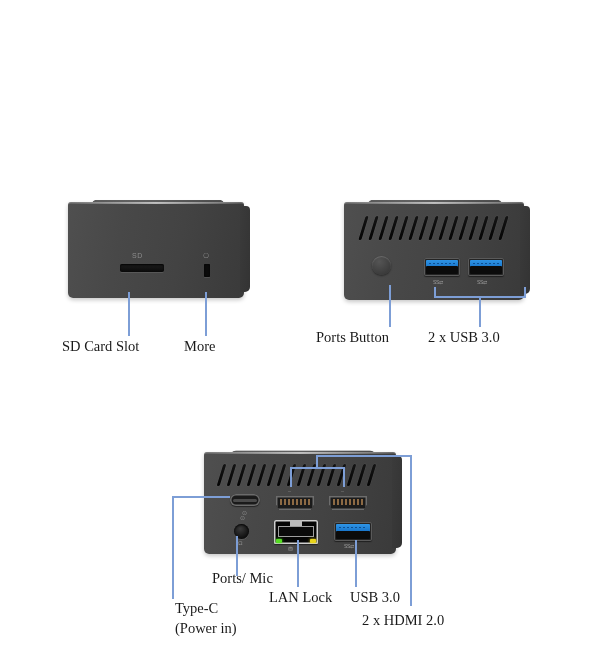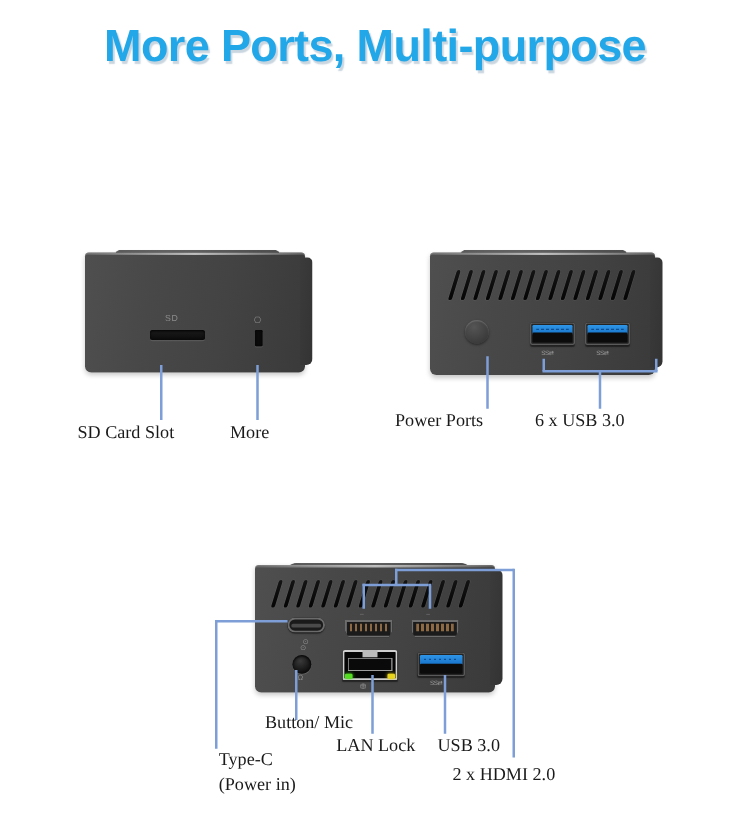--- a/index.html
+++ b/index.html
@@ -179,21 +179,20 @@
   }
   .led{position:absolute;bottom:1px;width:6px;height:4px;border-radius:1px;}
   .led.green{left:2px;background:#55dd22;box-shadow:0 0 3px #55dd22;}
   .led.yellow{right:2px;background:#e8d41a;box-shadow:0 0 3px #e8d41a;}
 </style>
 </head>
 <body>
 
 <div id="page">
 
-  <div class="title">More Ports, Multi-purpose</div>
 
   <div class="unit" style="left:62px;top:130px;width:200px;height:185px;">
 
     <div class="top" style="left:12px;top:0px;width:168px;height:120px;">
       <div class="vent-grid">
         <div class="vhole" style="left:60px;top:8px;"></div>
         <div class="vhole" style="left:78px;top:8px;"></div>
         <div class="vhole" style="left:96px;top:8px;"></div>
         <div class="vhole" style="left:42px;top:22px;"></div>
         <div class="vhole" style="left:60px;top:22px;"></div>
@@ -335,22 +334,22 @@
       <div class="ssmark" style="left:133px;top:77px;">SS⇄</div>
     </div>
     <div class="side" style="left:184px;top:76px;width:10px;height:88px;"></div>
   </div>
 
   <div class="lead v" style="left:389px;top:285px;height:42px;"></div>
   <div class="lead h" style="left:434px;top:296px;width:92px;"></div>
   <div class="lead v" style="left:434px;top:287px;height:10px;"></div>
   <div class="lead v" style="left:524px;top:287px;height:10px;"></div>
   <div class="lead v" style="left:479px;top:296px;height:31px;"></div>
-  <div class="lbl" style="left:316px;top:329px;">Power Ports</div>
-  <div class="lbl" style="left:428px;top:329px;">6 x USB 3.0</div>
+  <div class="lbl" style="left:316px;top:329px;">Ports Button</div>
+  <div class="lbl" style="left:428px;top:329px;">2 x USB 3.0</div>
 
   <div class="unit" style="left:198px;top:382px;width:220px;height:185px;">
 
     <div class="top" style="left:14px;top:0px;width:182px;height:118px;">
       <div class="vent-grid">
         <div class="vhole" style="left:70px;top:6px;"></div>
         <div class="vhole" style="left:88px;top:6px;"></div>
         <div class="vhole" style="left:106px;top:6px;"></div>
         <div class="vhole" style="left:52px;top:20px;"></div>
         <div class="vhole" style="left:70px;top:20px;"></div>
@@ -458,20 +457,20 @@
 
   <div class="lead v" style="left:355px;top:540px;height:47px;"></div>
 
   <div class="lead v" style="left:290px;top:467px;height:20px;"></div>
   <div class="lead v" style="left:343px;top:467px;height:20px;"></div>
   <div class="lead h" style="left:290px;top:467px;width:53px;"></div>
   <div class="lead v" style="left:316px;top:455px;height:13px;"></div>
   <div class="lead h" style="left:316px;top:455px;width:95px;"></div>
   <div class="lead v" style="left:410px;top:455px;height:151px;"></div>
 
-  <div class="lbl" style="left:212px;top:570px;">Button/ Mic</div>
+  <div class="lbl" style="left:212px;top:570px;">Ports/ Mic</div>
   <div class="lbl" style="left:269px;top:589px;">LAN Lock</div>
   <div class="lbl" style="left:350px;top:589px;">USB 3.0</div>
   <div class="lbl" style="left:175px;top:600px;">Type-C</div>
   <div class="lbl" style="left:175px;top:620px;font-family:Liberation Serif, serif;">(Power in)</div>
   <div class="lbl" style="left:362px;top:612px;">2 x HDMI 2.0</div>
 
 </div>
 
 </body></html>

